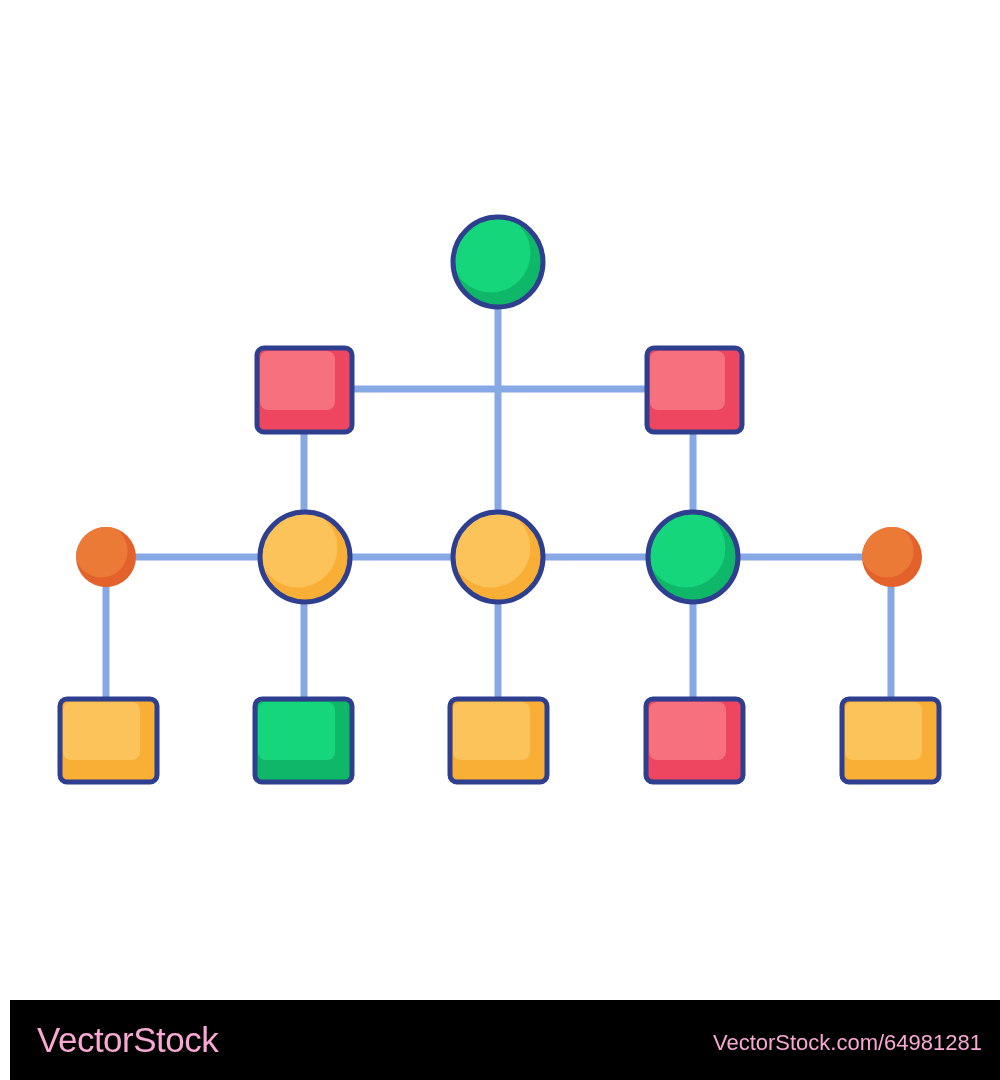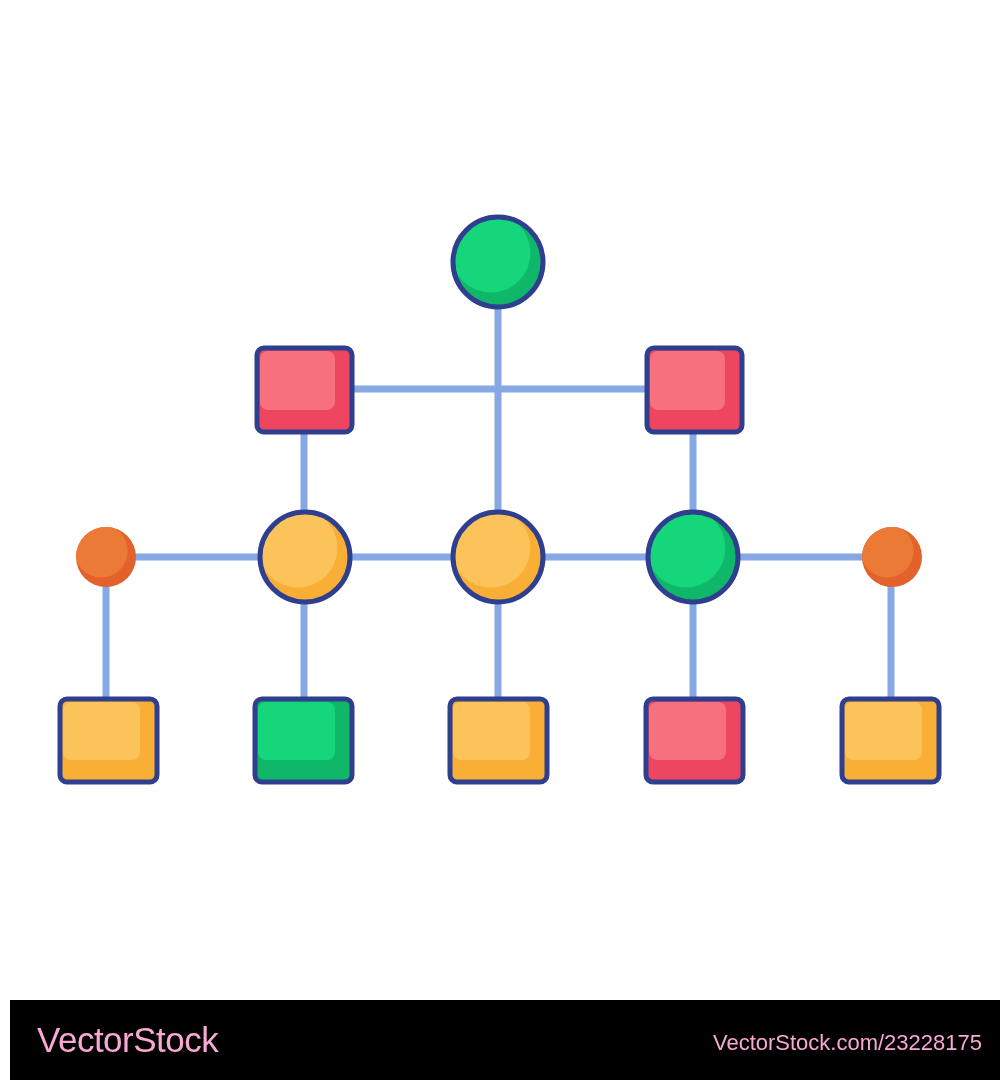--- a/index.html
+++ b/index.html
@@ -107,14 +107,14 @@
           <rect x="842" y="699" width="97" height="83" rx="7" fill="#f9ae35"></rect>
           <rect x="845" y="702" width="77" height="58" rx="8" fill="#fbc35a"></rect>
           <rect x="842" y="699" width="97" height="83" rx="7" fill="none" stroke="#2f3f8f" stroke-width="5"></rect>
         </g>
       </g>
   </svg>
 </div>
 
 <div id="footer">
   <span class="brand">VectorStock</span>
-  <span class="url">VectorStock.com/23228175</span>
+  <span class="url">VectorStock.com/64981281</span>
 </div>
 
 </body></html>

